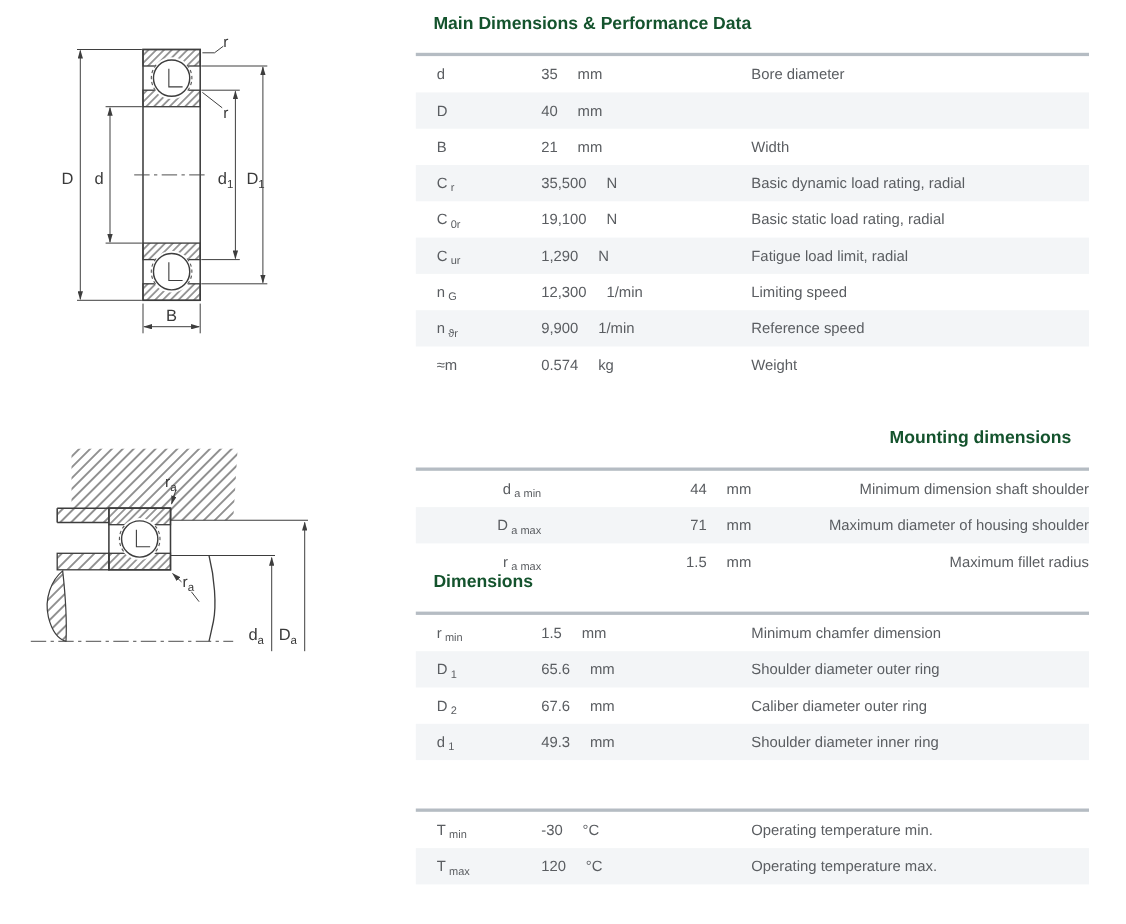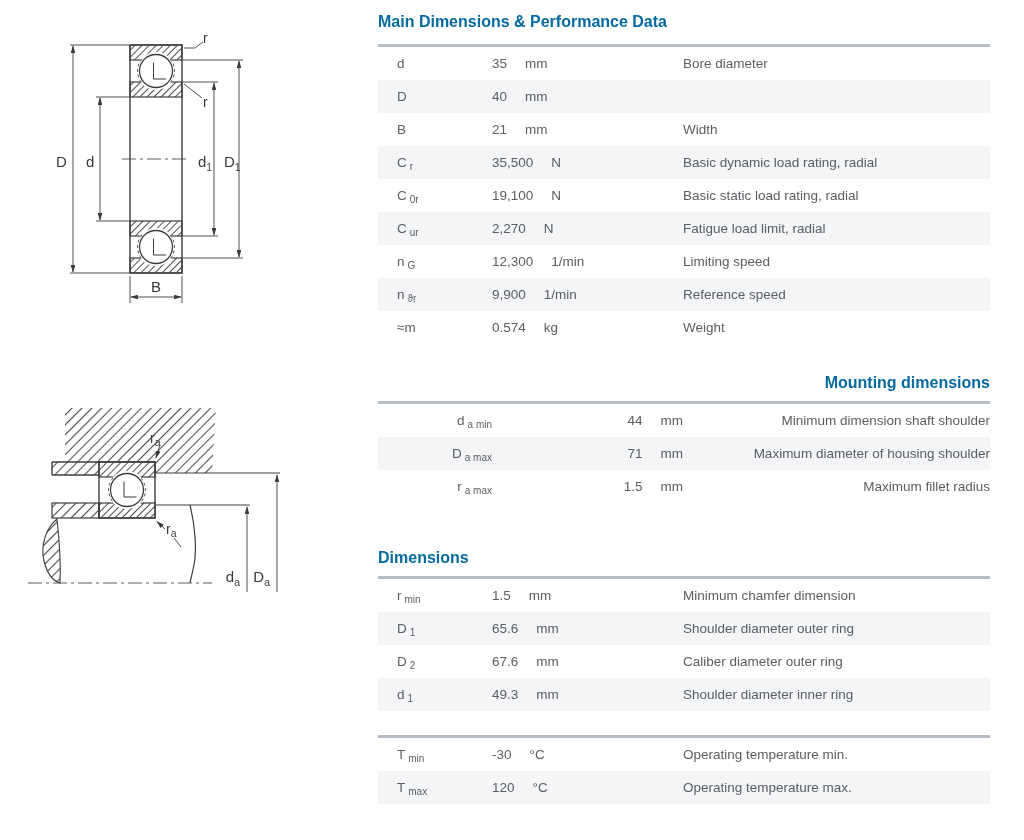--- a/index.html
+++ b/index.html
@@ -7,23 +7,23 @@
     width:1024px;height:840px;position:relative;overflow:hidden;
     background:#ffffff;
     font-family:"Liberation Sans",sans-serif;
   }
   
   #drawings{position:absolute;left:0;top:0;}
   svg text{font-family:"Liberation Sans",sans-serif;fill:#3a3a3a;}
   
   .tables{position:absolute;left:378px;top:0;width:612px;color:#5a5d61;}
   .sec{position:absolute;left:0;width:612px;}
-  .sec1{top:12px;} .sec2{top:373px;text-align:right;} .sec3{top:548px;} .sec4{top:727px;}
+  .sec1{top:12px;} .sec2{top:373px;text-align:right;} .sec3{top:504px;} .sec4{top:727px;}
   .sec h3{
-    margin:0;font-size:16px;line-height:20px;font-weight:bold;color:#0369a1;
+    margin:16px;font-size:16px;line-height:20px;font-weight:bold;color:#14532d;
   }
   .sec1 h3{margin-top:0;}
   .rule{height:3px;background:#b5bcc3;margin-top:12px;}
   .sec2 .rule,.sec3 .rule,.sec4 .rule{margin-top:8px;}
   .trow{
     display:flex;align-items:center;height:33px;padding-left:19px;
     font-size:13.5px;color:#5a5d61;box-sizing:border-box;
   }
   .rows .trow:nth-child(even){background:#f3f5f7;}
   .c-sym{width:95px;flex:0 0 auto;}
@@ -186,21 +186,21 @@
           <span class="c-val"><span>35,500</span><span class="unit">N</span></span>
           <span class="c-desc">Basic dynamic load rating, radial</span>
         </div>
         <div class="trow">
           <span class="c-sym"><span>C</span><span class="sub">0r</span></span>
           <span class="c-val"><span>19,100</span><span class="unit">N</span></span>
           <span class="c-desc">Basic static load rating, radial</span>
         </div>
         <div class="trow">
           <span class="c-sym"><span>C</span><span class="sub">ur</span></span>
-          <span class="c-val"><span>2,270</span><span class="unit">N</span></span>
+          <span class="c-val"><span>1,290</span><span class="unit">N</span></span>
           <span class="c-desc">Fatigue load limit, radial</span>
         </div>
         <div class="trow">
           <span class="c-sym"><span>n</span><span class="sub">G</span></span>
           <span class="c-val"><span>12,300</span><span class="unit">1/min</span></span>
           <span class="c-desc">Limiting speed</span>
         </div>
         <div class="trow">
           <span class="c-sym"><span>n</span><span class="sub">ϑr</span></span>
           <span class="c-val"><span>9,900</span><span class="unit">1/min</span></span>

